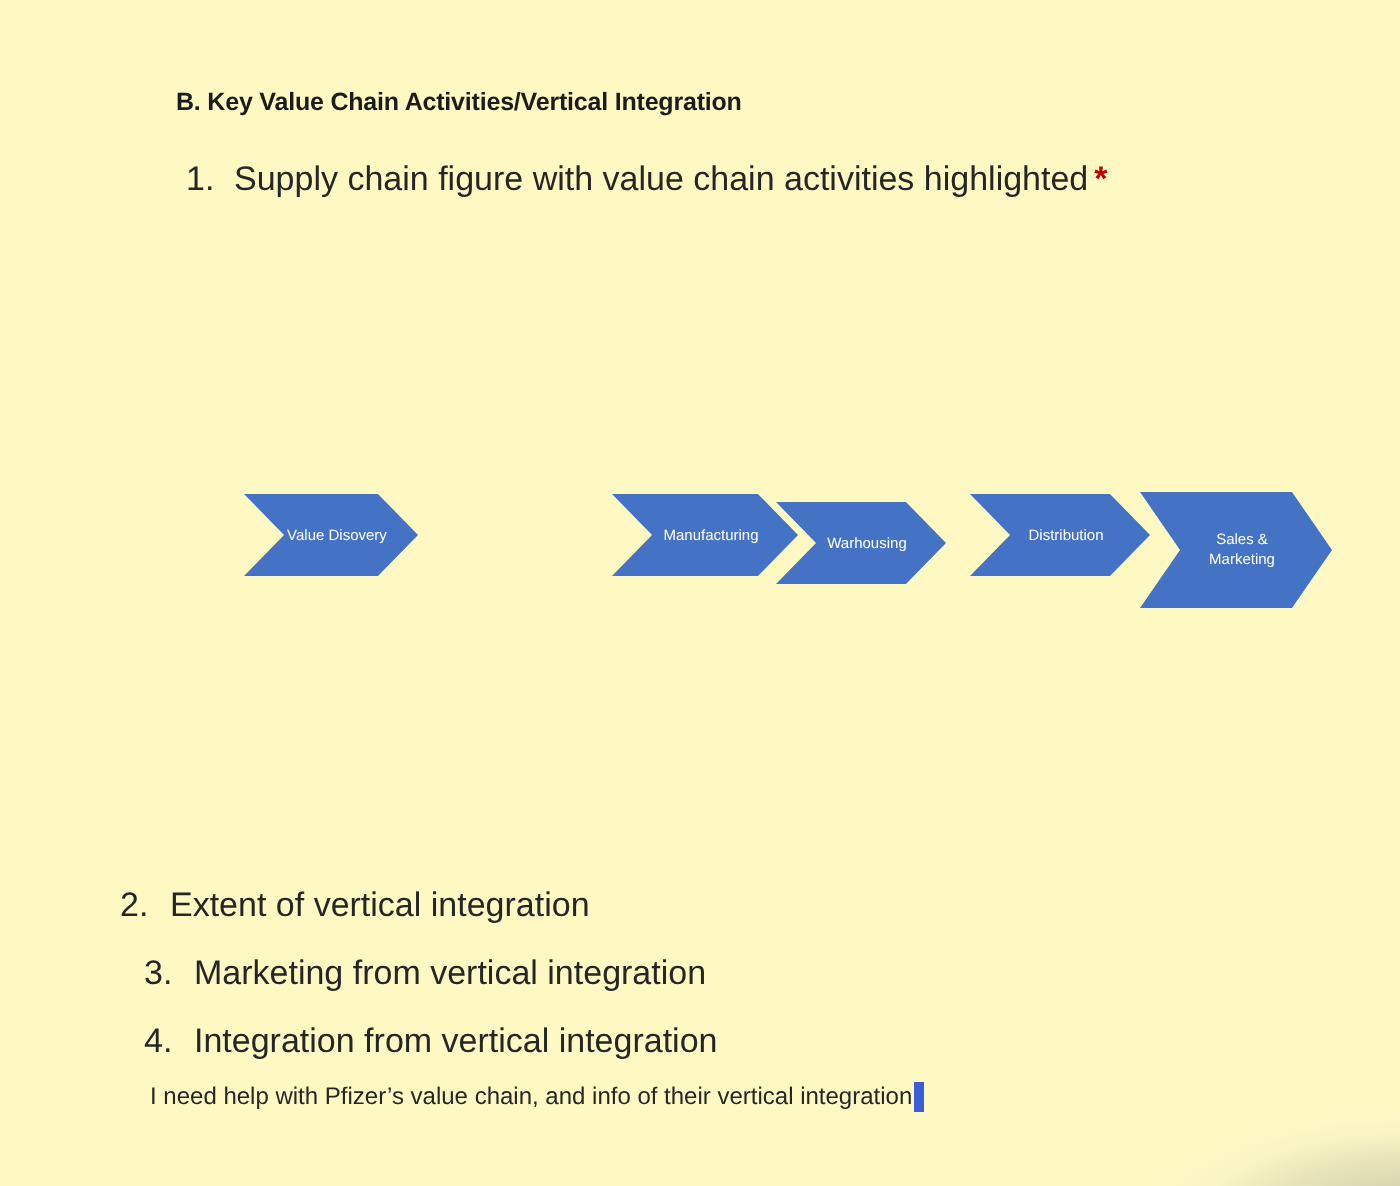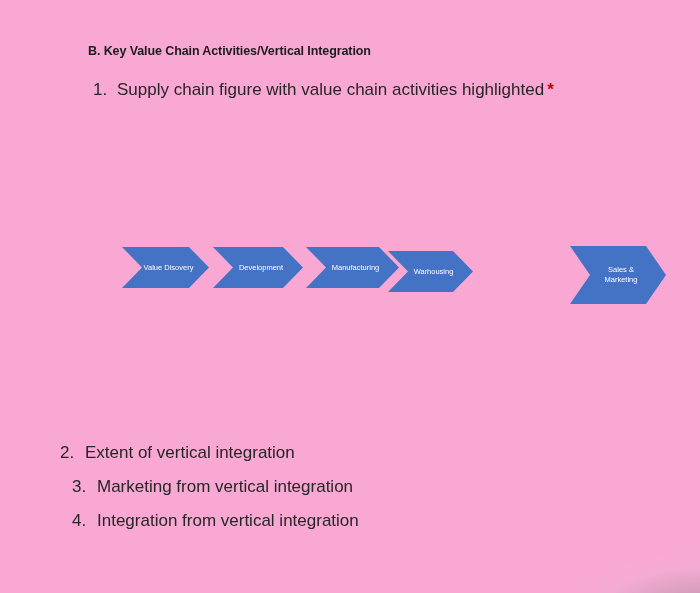--- a/index.html
+++ b/index.html
@@ -3,21 +3,21 @@
 <meta charset="utf-8">
 <style>
   * { margin: 0; padding: 0; box-sizing: border-box; }
   html, body { background: #ffffff; }
   body { font-family: "Liberation Sans", sans-serif; }
 
   .page {
     position: relative;
     width: 700px;
     height: 593px;
-    background: #f9a8d4;
+    background: #fef9c3;
     overflow: hidden;
   }
 
   .doc-heading {
     position: absolute;
     left: 88px;
     top: 44px;
     font-size: 12.5px;
     font-weight: bold;
     color: #1c1c1c;
@@ -119,42 +119,45 @@
   <div class="doc-heading">B. Key Value Chain Activities/Vertical Integration</div>
 
   <div class="list-item item-1">
     <span class="num">1.</span><span class="txt">Supply chain figure with value chain activities highlighted</span><span class="required-star">*</span>
   </div>
 
   <div class="figure">
     <div class="chev chev-1">
       <span class="chev-label">Value Disovery</span>
     </div>
-    <div class="chev chev-2">
-      <span class="chev-label">Development</span>
-    </div>
     <div class="chev chev-3">
       <span class="chev-label">Manufacturing</span>
     </div>
     <div class="chev chev-4">
       <span class="chev-label">Warhousing</span>
+    </div>
+    <div class="chev chev-5">
+      <span class="chev-label">Distribution</span>
     </div>
     <div class="chev chev-6">
       <span class="chev-label">Sales &amp; Marketing</span>
     </div>
   </div>
 
   <div class="list-item item-2">
     <span class="num">2.</span><span class="txt">Extent of vertical integration</span>
   </div>
 
   <div class="list-item item-3">
     <span class="num">3.</span><span class="txt">Marketing from vertical integration</span>
   </div>
 
   <div class="list-item item-4">
     <span class="num">4.</span><span class="txt">Integration from vertical integration</span>
   </div>
 
+  <div class="typed-line">
+    <span>I need help with Pfizer’s value chain, and info of their vertical integration</span><span class="caret"></span>
+  </div>
 
   <div class="page-curl"></div>
 
 </div>
 
 </body></html>

